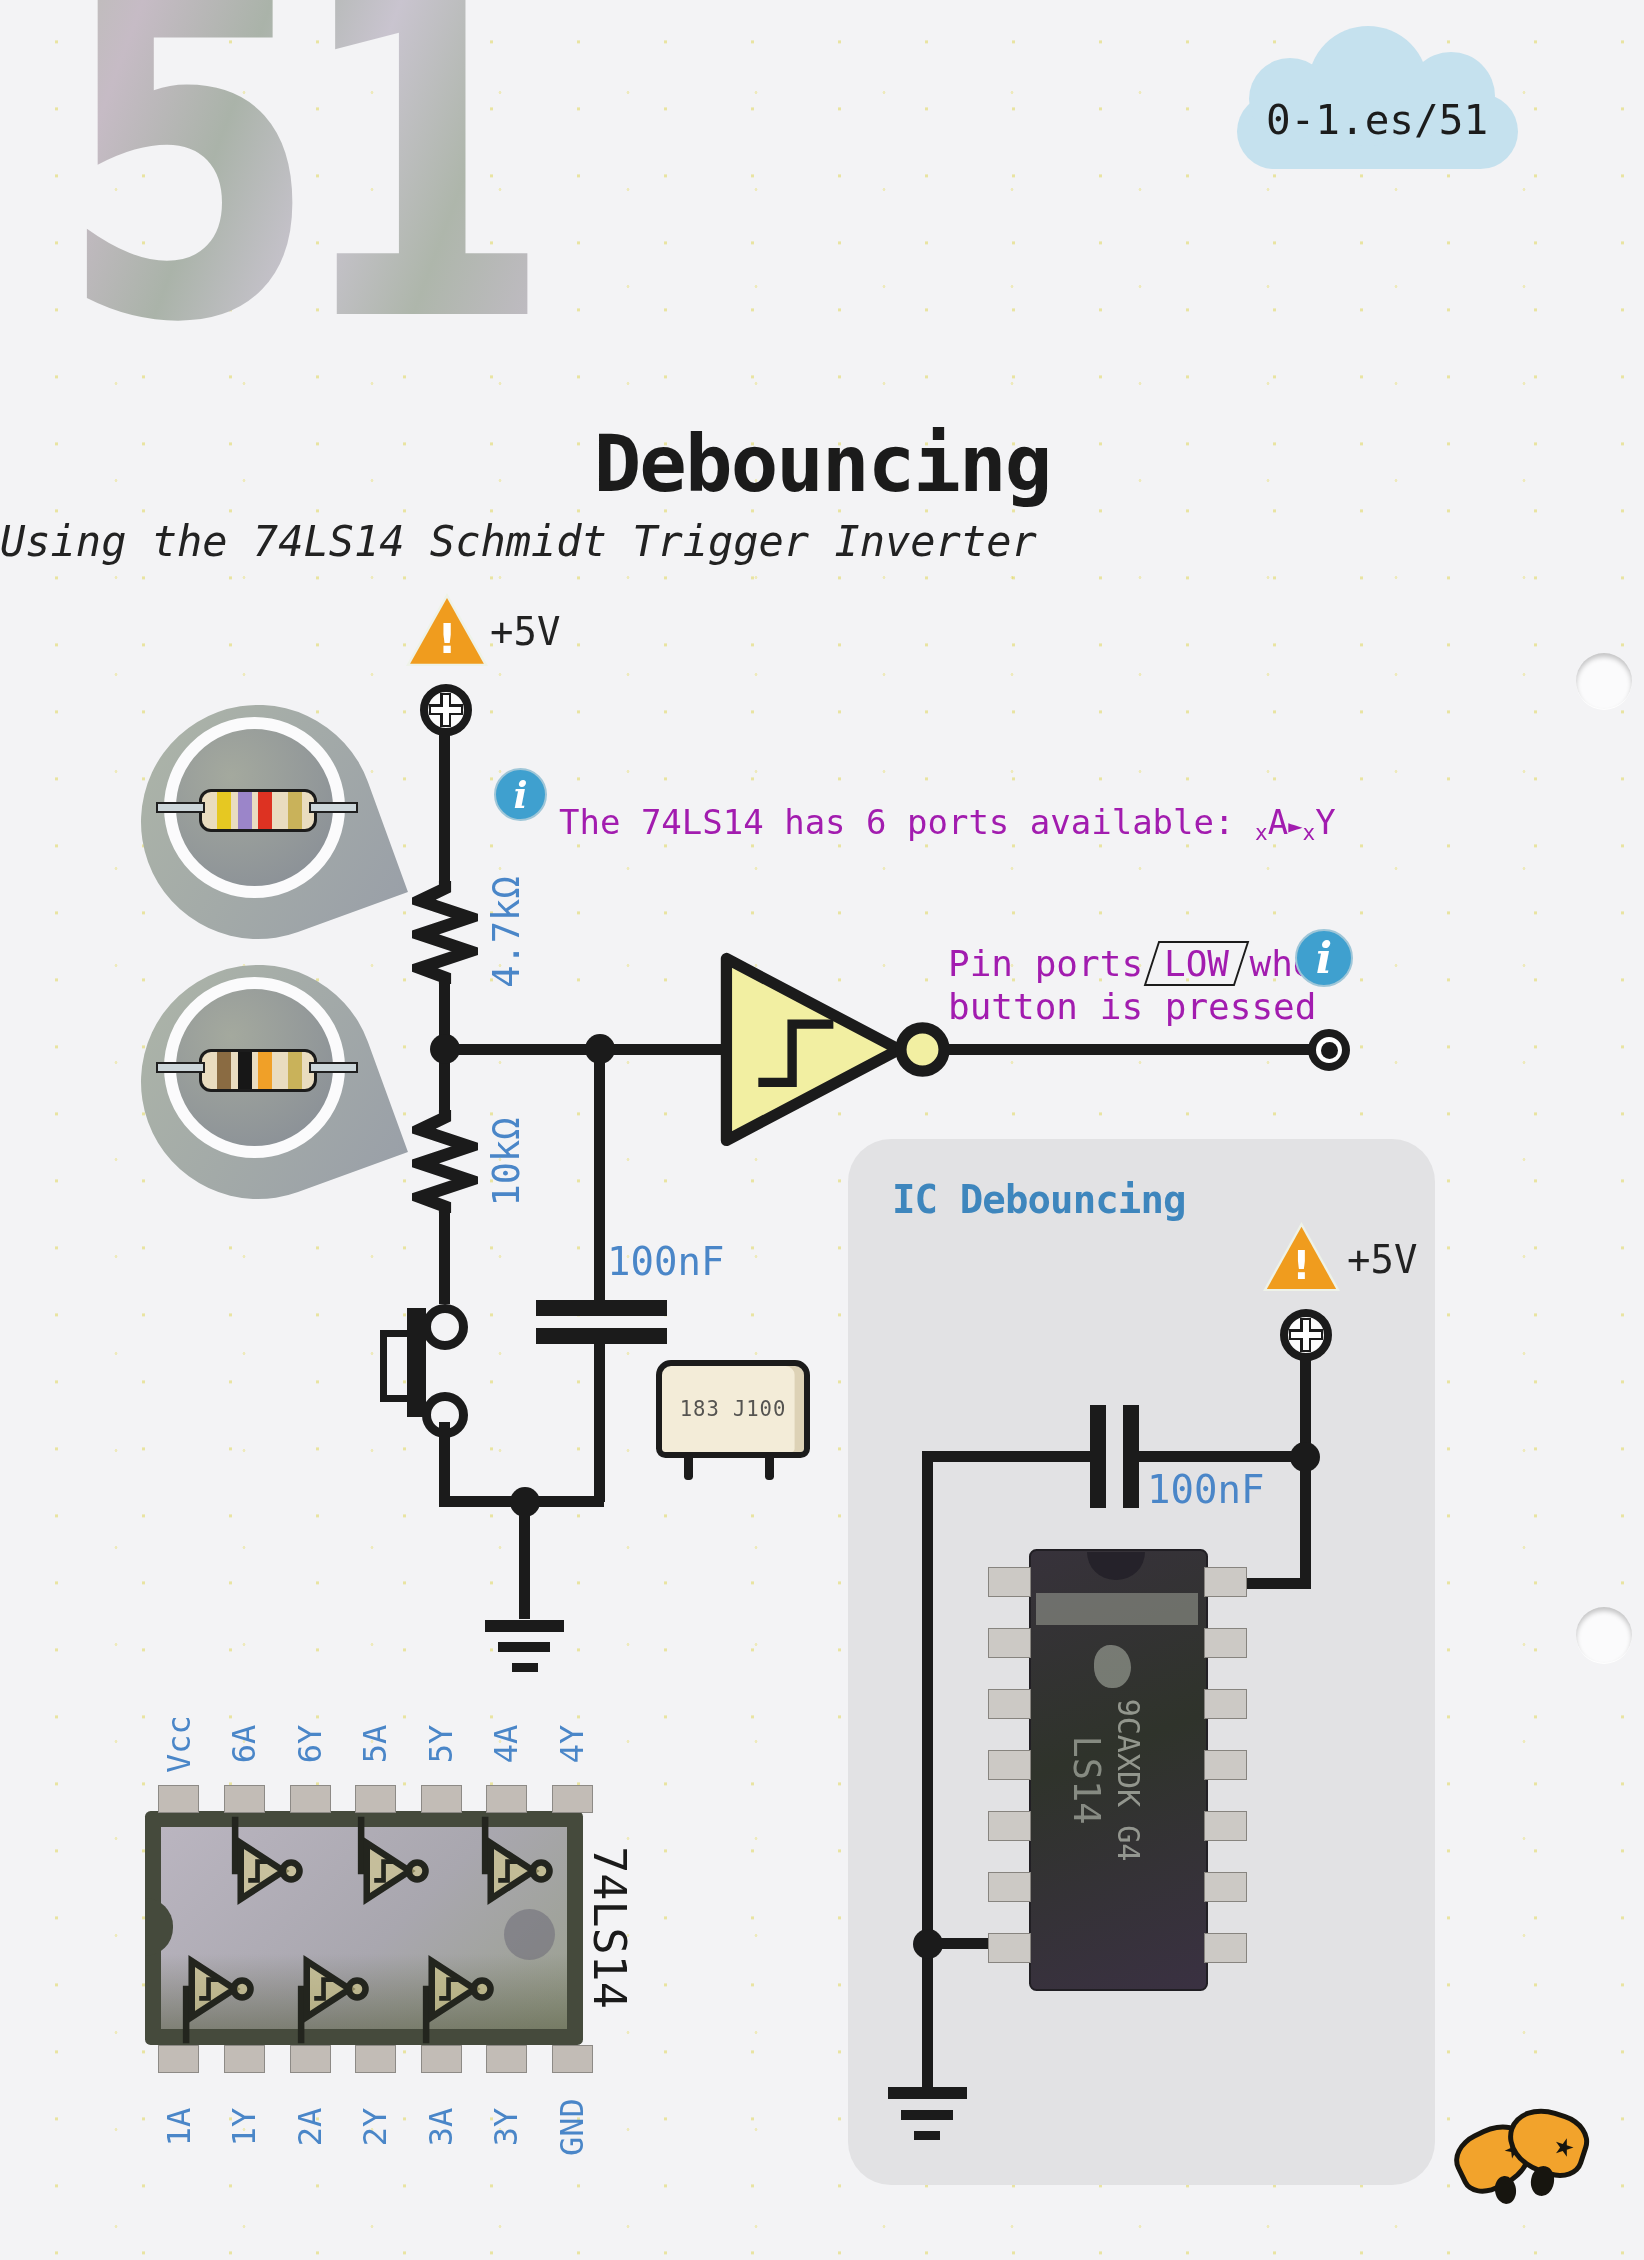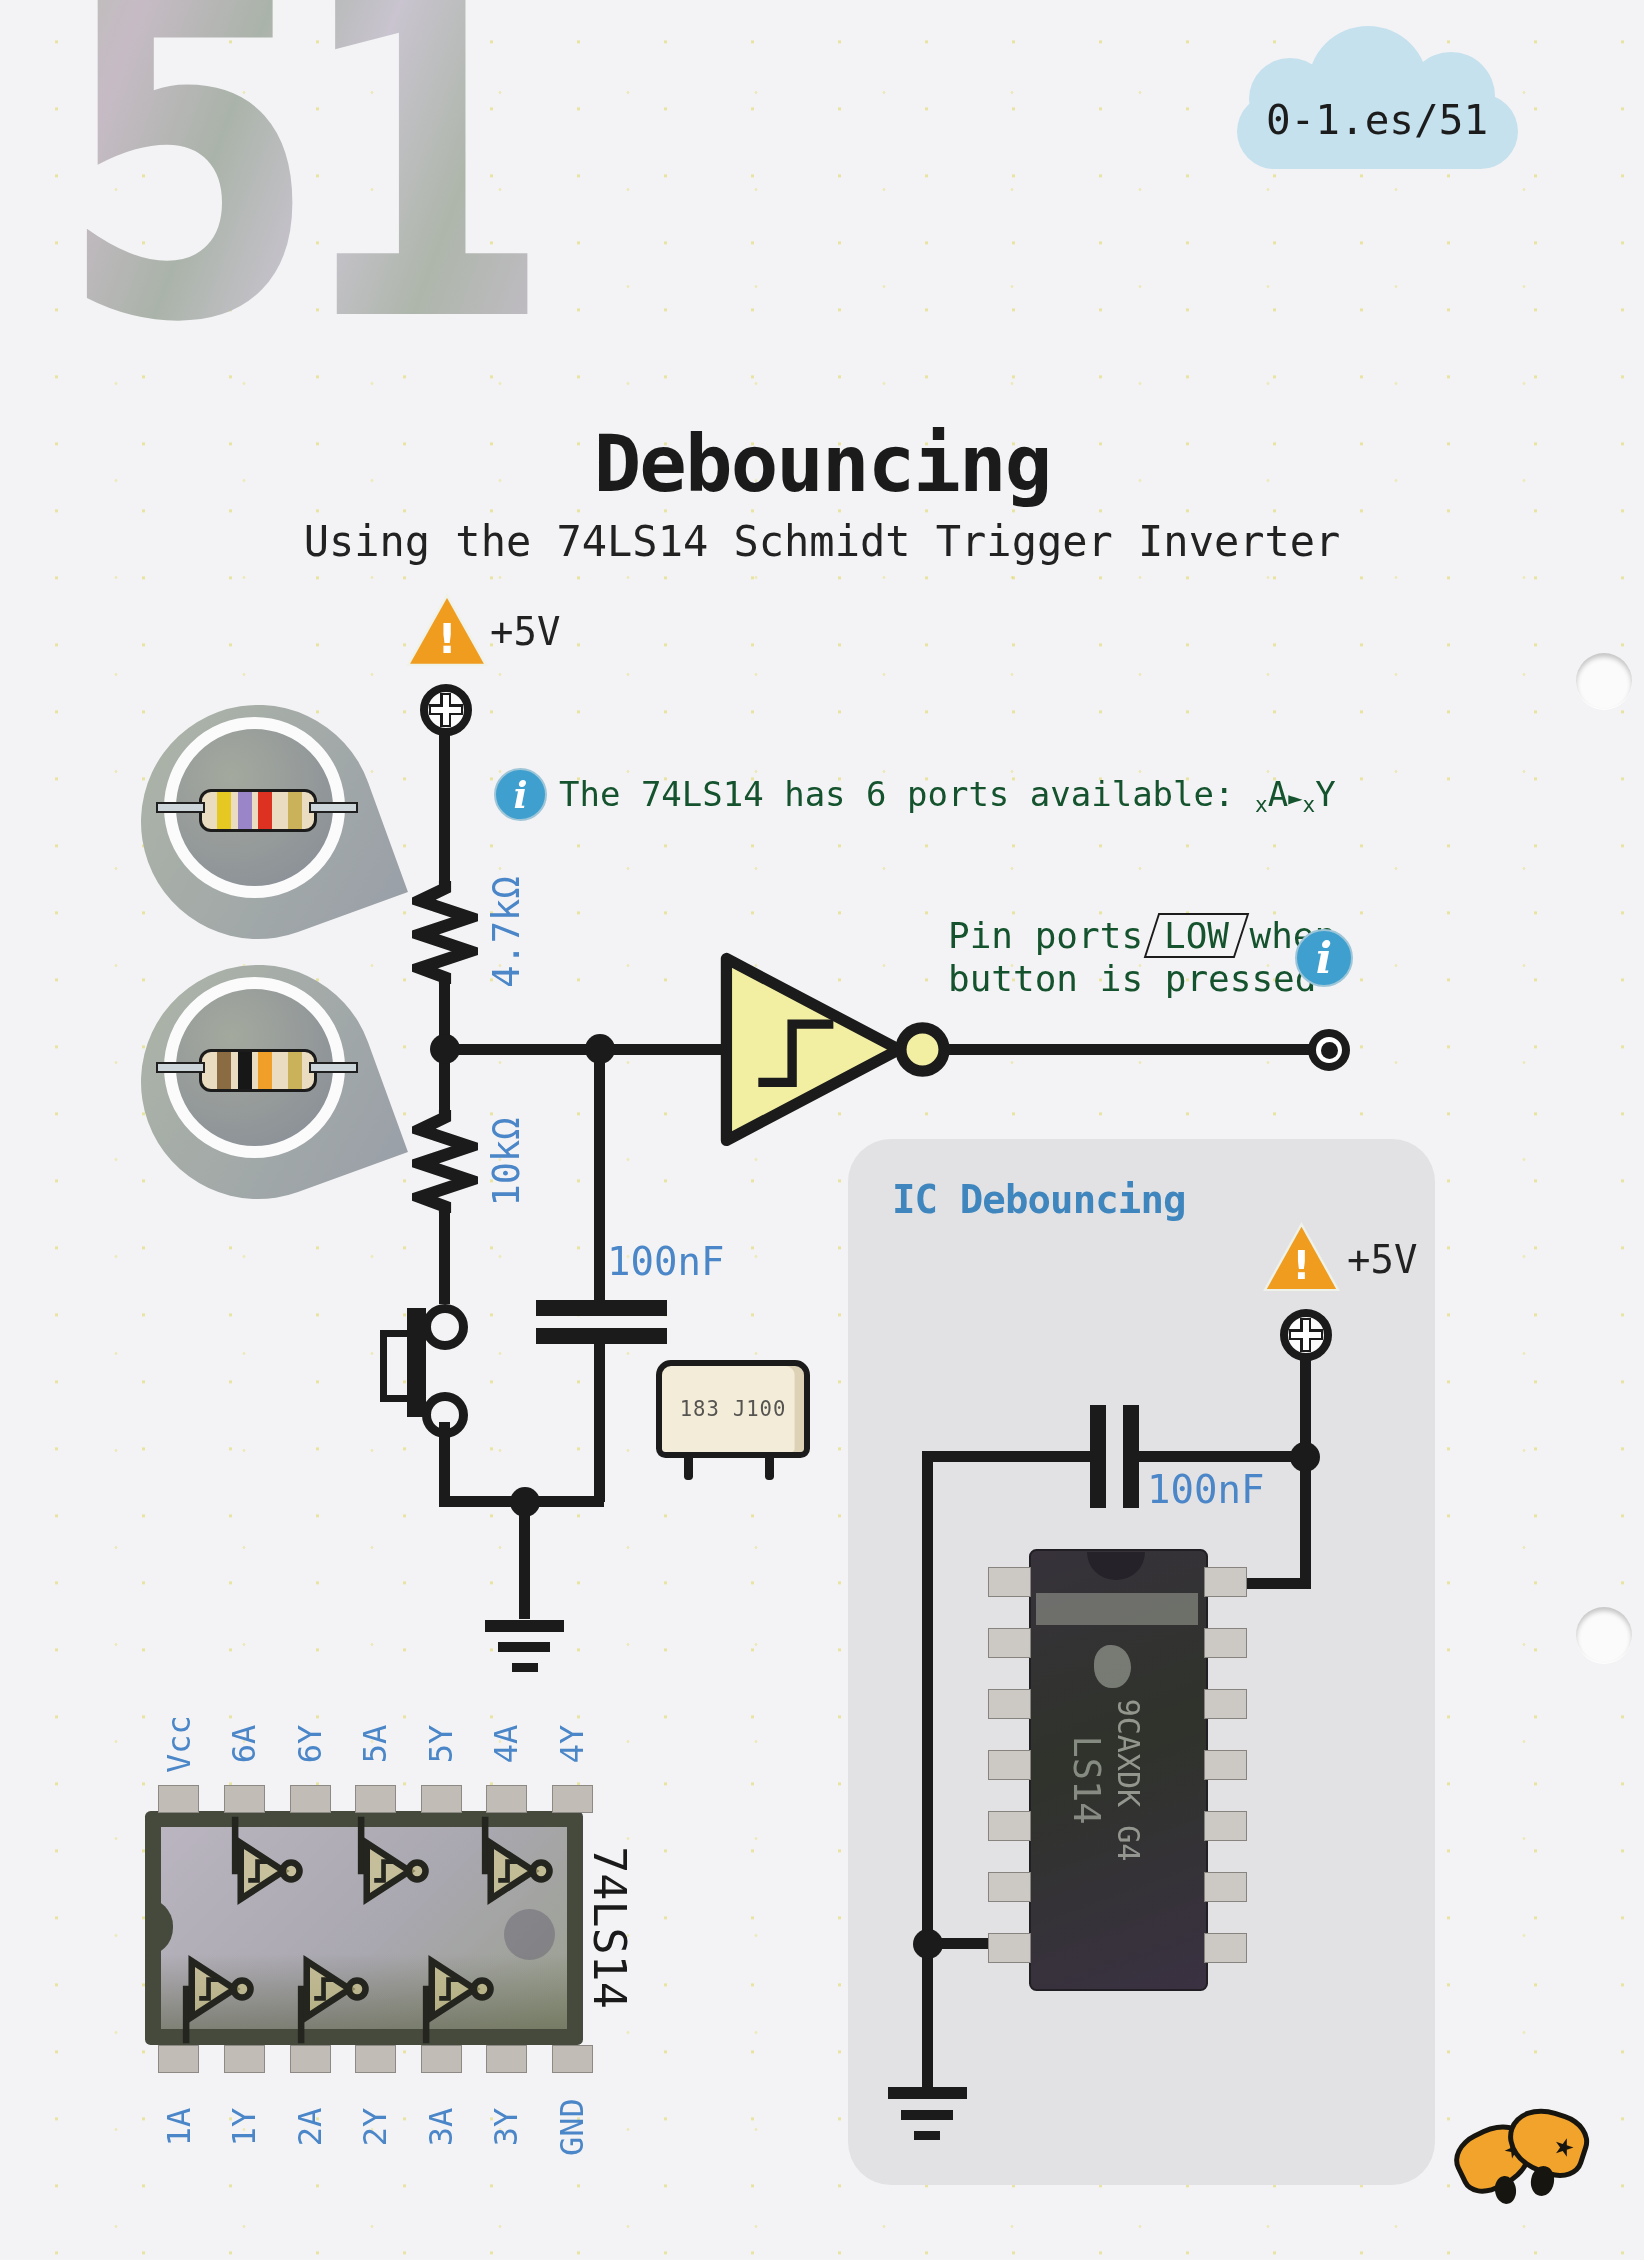--- a/index.html
+++ b/index.html
@@ -25,21 +25,21 @@
   .plus-term{position:absolute;border:8.4px solid #1b1b1b;border-radius:50%;background:#fbfbfb;}
   .plus-v,.plus-h{position:absolute;background:#1b1b1b;}
   .plus-v2,.plus-h2{position:absolute;background:#fff;}
   .info-icon{position:absolute;border-radius:50%;background:#3fa0cf;border:2.8px solid #9fc6d8;
       display:flex;align-items:center;justify-content:center;
       color:#fff;font-family:"DejaVu Serif",serif;font-style:italic;font-weight:bold;}
   .contact{position:absolute;width:28px;height:28px;border:9.4px solid #1b1b1b;border-radius:50%;background:#f3f3f5;}
   .pin{position:absolute;background:#c2bcb6;border:1.9px solid #8d8a86;}
   .chip-pin{position:absolute;width:41px;height:28px;background:#ccc9c5;border:1.9px solid #87847f;}
   .pinlabel{position:absolute;width:75px;height:82px;font-size:32px;}
-  .note{position:absolute;color:#14532d;font-size:36px;white-space:nowrap;}
+  .note{position:absolute;color:#a21caf;font-size:36px;white-space:nowrap;margin-top:28px;}
   sub{font-size:.62em;vertical-align:-0.3em;}
   .lowbox{display:inline-block;border:2.8px solid #1b1b1b;transform:skewX(-18deg);
           padding:0 11.2px;margin:0 7.5px;}
   .lowbox>span{display:inline-block;transform:skewX(18deg);}
   .lead{position:absolute;height:6.6px;background:#ccd6da;border:2.8px solid #202020;}
   .band{position:absolute;top:0;height:100%;width:14px;}
   .hole{position:absolute;width:56px;height:56px;border-radius:50%;background:#fbfbfc;
         box-shadow:inset 0 3.7px 5.6px rgba(0,0,0,.22), 0 0.9px 0 rgba(255,255,255,.9);}
 </style>
 </head>
@@ -52,21 +52,21 @@
 
 <div>
   <div class="abs" style="left:1237px;top:94px;width:281px;height:75px;border-radius:41px;background:#c5e1ee;"></div>
   <div class="abs" style="left:1249px;top:58px;width:82px;height:82px;border-radius:50%;background:#c5e1ee;"></div>
   <div class="abs" style="left:1308px;top:26px;width:120px;height:120px;border-radius:50%;background:#c5e1ee;"></div>
   <div class="abs" style="left:1407px;top:52px;width:88px;height:88px;border-radius:50%;background:#c5e1ee;"></div>
   <div class="abs" style="left:1241px;top:96px;width:272px;text-align:center;font-size:41px;color:#1c1c1c;">0-1.es/51</div>
 </div>
 
 <div class="abs" style="left:0;top:418px;width:1644px;text-align:center;font-size:79px;font-weight:bold;letter-spacing:-1.9px;color:#1b1b1b;">Debouncing</div>
-<div class="abs" style="left:0;top:517px;width:1644px;text-align:center;font-size:42px;color:#222;">Using the 74LS14 Schmidt Trigger Inverter</div>
+<div class="abs" style="left:0;top:517px;width:1644px;text-align:left;font-size:42px;color:#222;font-style:italic;">Using the 74LS14 Schmidt Trigger Inverter</div>
 
 <div class="warn-outer" style="left:406px;top:593px;width:82px;height:73px;">
   <div class="warn-inner">
       <span style="font-size:41px;">!</span>
     </div>
 </div>
 <div class="abs" style="left:490px;top:609px;font-size:39px;color:#222;">+5V</div>
 
 <div class="plus-term" style="left:420px;top:684px;width:36px;height:36px;">
   <div class="plus-h" style="left:0.9px;top:12px;width:34px;height:11.2px;"></div>

